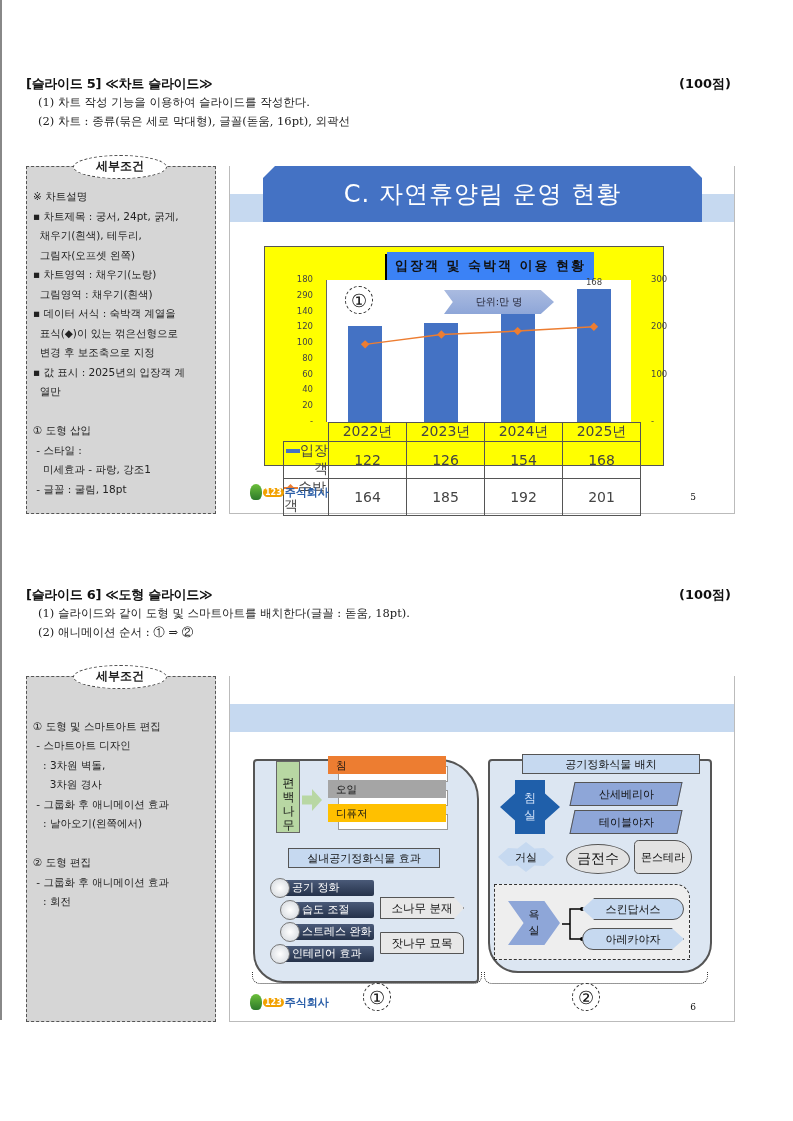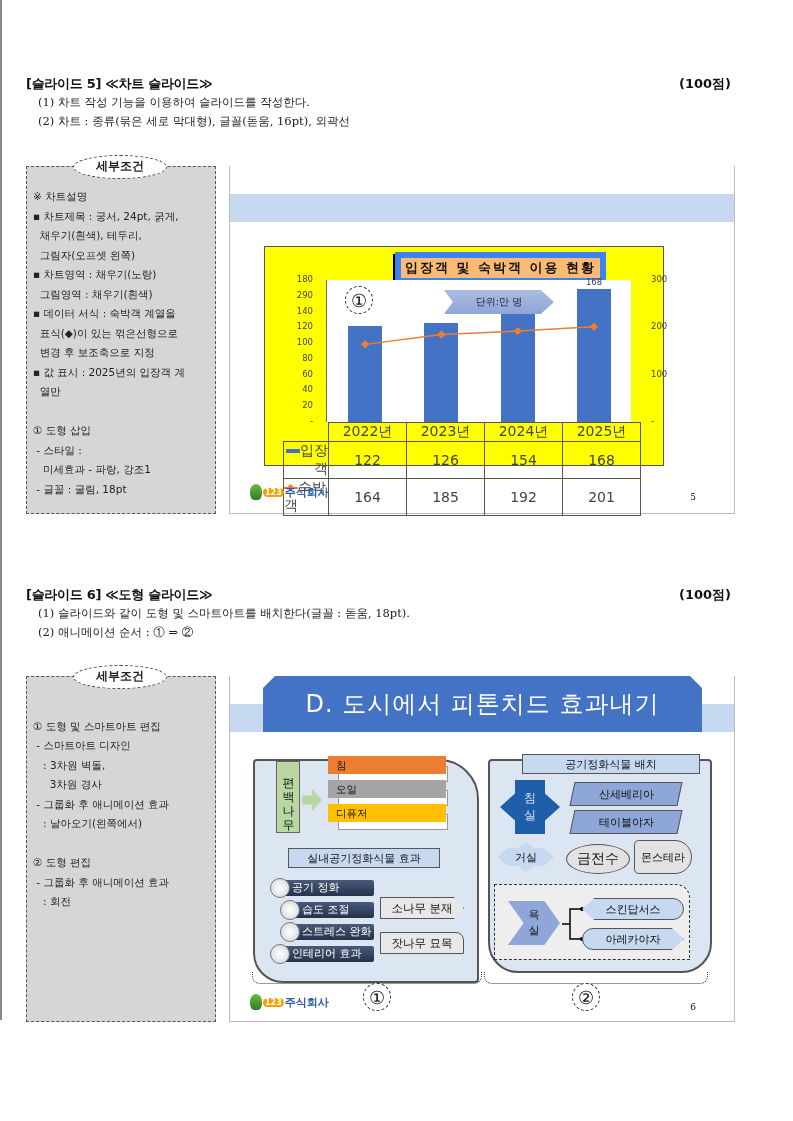--- a/index.html
+++ b/index.html
@@ -18,21 +18,21 @@
   .slide { position: absolute; left: 229px; width: 506px; background: #fff; border: 1px solid #bbb; border-top: none; }
   .slide-band { position: absolute; left: 0; width: 100%; height: 28px; background: #c6d9f0; }
   .slide-title { position: absolute; left: 33px; width: 439px; height: 56px; background: #4472c4; color: #fff; font-size: 24px; display: flex; align-items: center; justify-content: center; clip-path: polygon(12px 0, calc(100% - 12px) 0, 100% 12px, 100% 100%, 0 100%, 0 12px); letter-spacing: 1px; }
   .slide-num { position: absolute; right: 38px; font-family: "DejaVu Serif", serif; font-size: 9px; }
   .logo { position: absolute; left: 20px; display: flex; align-items: center; gap: 1px; font-weight: bold; font-size: 11px; color: #2a5ea8; }
   .logo-leaf { width: 12px; height: 16px; background: linear-gradient(#6bbf3a, #2d7a2a); border-radius: 50% 50% 40% 40%; }
   .logo-num { background: #f2a100; color: #fff; border-radius: 6px; font-size: 8px; padding: 0 2px; }
 
   
   .chart { position: absolute; left: 34px; top: 80px; width: 400px; height: 220px; background: #ffff00; border: 1px solid #555; }
-  .chart-title { position: absolute; left: 122px; top: 5px; padding: 1px 4px; background: #fdba74; border: 6px solid #3b82f6; box-shadow: -2px 2px 0 #000; font-weight: bold; font-size: 13px; letter-spacing: 2px; margin-left: 8px; }
+  .chart-title { position: absolute; left: 122px; top: 5px; padding: 1px 4px; background: #3b82f6; border: 4px solid #3b82f6; box-shadow: -2px 2px 0 #000; font-weight: bold; font-size: 13px; letter-spacing: 2px; }
   .plot { position: absolute; left: 61px; top: 33px; width: 305px; height: 142px; background: #fff; border-left: 1px solid #666; }
   .bar { position: absolute; bottom: 0; width: 34px; background: #4472c4; }
   .ytick-l { position: absolute; left: 6px; width: 42px; text-align: right; font-size: 8.5px; color: #444; }
   .ytick-r { position: absolute; left: 386px; font-size: 8.5px; color: #444; }
   .dtable { position: absolute; left: 18px; top: 175px; width: 358px; border-collapse: collapse; font-size: 14px; color: #444; }
   .dtable td { border: 1px solid #555; height: 15px; text-align: center; padding: 0; }
   .dtable td.blank { border-left: none; border-top: none; }
   .legend-bar { display: inline-block; width: 14px; height: 4px; background: #4472c4; vertical-align: middle; }
   .legend-line { display: inline-block; width: 14px; height: 1.5px; background: #ed7d31; vertical-align: middle; position: relative; }
   .legend-line::after { content: ""; position: absolute; left: 4px; top: -2.5px; width: 5px; height: 5px; background: #ed7d31; transform: rotate(45deg); }
@@ -89,20 +89,21 @@
       <div class="cond-line" style="white-space: pre; min-height: 19.5px;"></div>
       <div class="cond-line" style="white-space: pre; min-height: 19.5px;">① 도형 삽입</div>
       <div class="cond-line" style="white-space: pre; min-height: 19.5px;"> - 스타일 :</div>
       <div class="cond-line" style="white-space: pre; min-height: 19.5px;">   미세효과 - 파랑, 강조1</div>
       <div class="cond-line" style="white-space: pre; min-height: 19.5px;"> - 글꼴 : 굴림, 18pt</div>
     </div>
 </div>
 
 <div class="slide" style="top:166px; height:348px">
   <div class="slide-band" style="top:28px"></div>
+  <div class="slide-title" style="top:0">C. 자연휴양림 운영 현황</div>
 
   <div class="chart">
     <div class="chart-title">입장객 및 숙박객 이용 현황</div>
     <div id="yl">
         <div class="ytick-l" style="top: 27px;">180</div>
         <div class="ytick-l" style="top: 42.7778px;">290</div>
         <div class="ytick-l" style="top: 58.5556px;">140</div>
         <div class="ytick-l" style="top: 74.3333px;">120</div>
         <div class="ytick-l" style="top: 90.1111px;">100</div>
         <div class="ytick-l" style="top: 105.889px;">80</div>
@@ -185,21 +186,20 @@
       <div class="cond-line" style="white-space: pre; min-height: 19.5px;">   : 날아오기(왼쪽에서)</div>
       <div class="cond-line" style="white-space: pre; min-height: 19.5px;"></div>
       <div class="cond-line" style="white-space: pre; min-height: 19.5px;">② 도형 편집</div>
       <div class="cond-line" style="white-space: pre; min-height: 19.5px;"> - 그룹화 후 애니메이션 효과</div>
       <div class="cond-line" style="white-space: pre; min-height: 19.5px;">   : 회전</div>
     </div>
 </div>
 
 <div class="slide" style="top:676px; height:346px">
   <div class="slide-band" style="top:28px"></div>
-  <div class="slide-title" style="top:0">D. 도시에서 피톤치드 효과내기</div>
 
   <div class="group-box g1"></div>
   <div class="vert-box" style="left:46px; top:85px; width:24px; height:72px">편백나무</div>
   <div class="chev-arrow" style="left:72px; top:113px"></div>
 
   <div class="bevel-shadow" style="left:108px; top:90px"></div>
   <div class="bevel" style="left:98px; top:80px; width:118px; background:#ed7d31;">침</div>
   <div class="bevel-shadow" style="left:108px; top:114px"></div>
   <div class="bevel" style="left:98px; top:104px; width:118px; background:#a5a5a5;">오일</div>
   <div class="bevel-shadow" style="left:108px; top:138px"></div>

